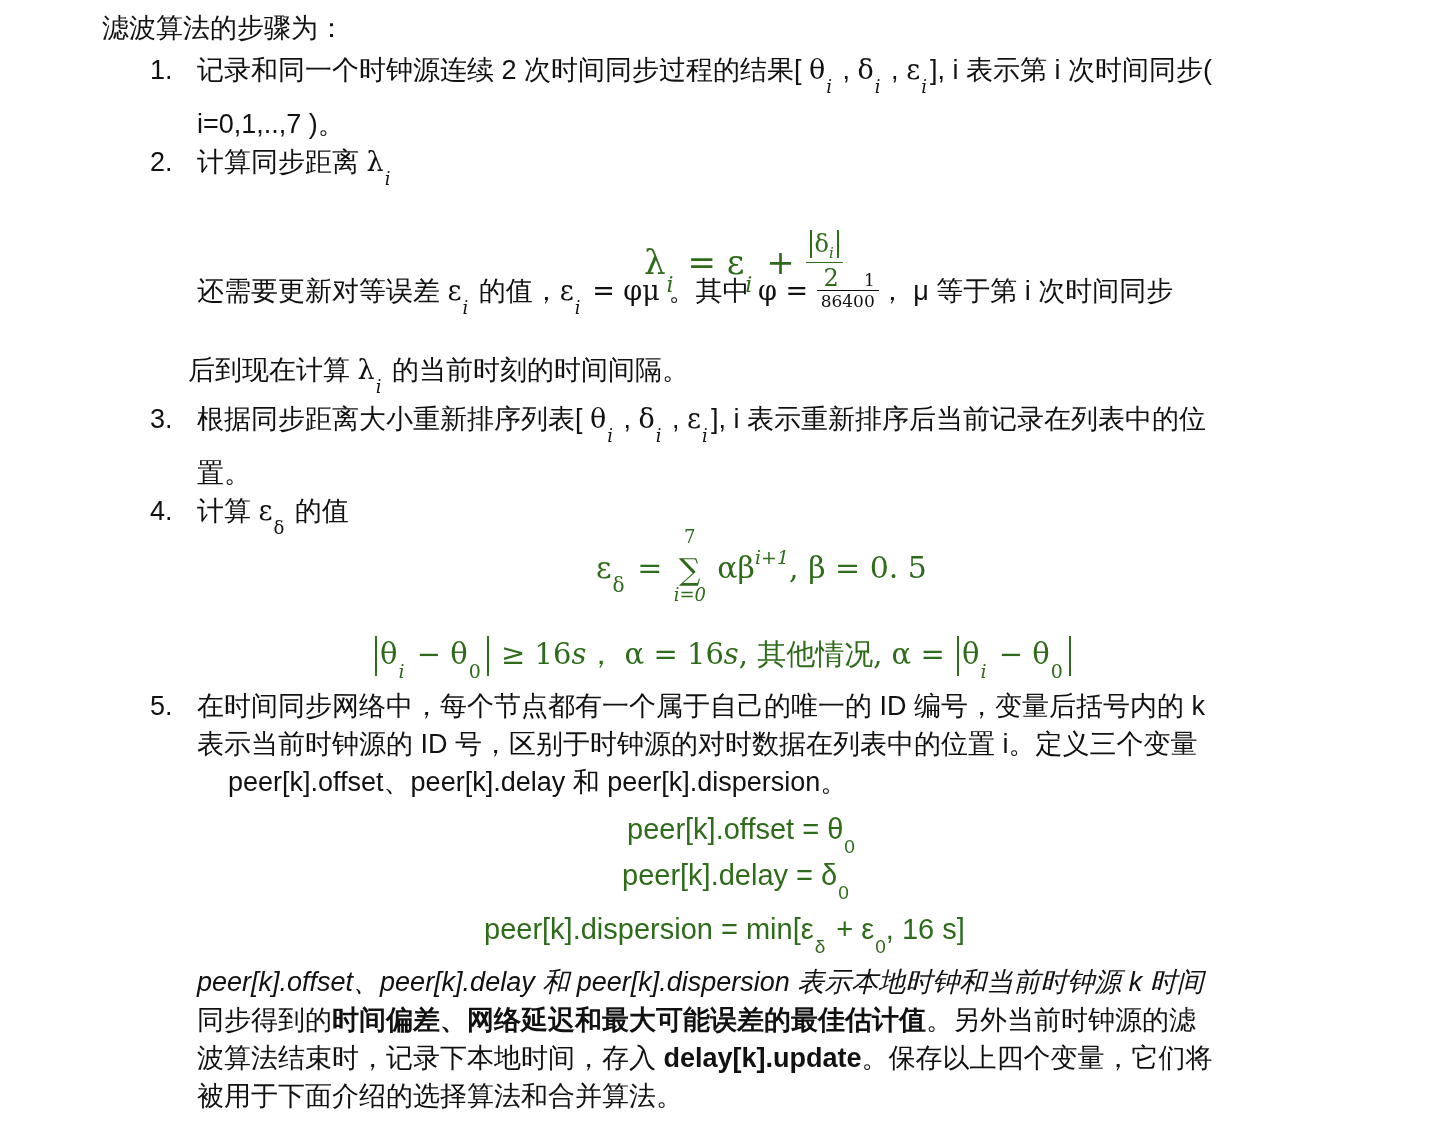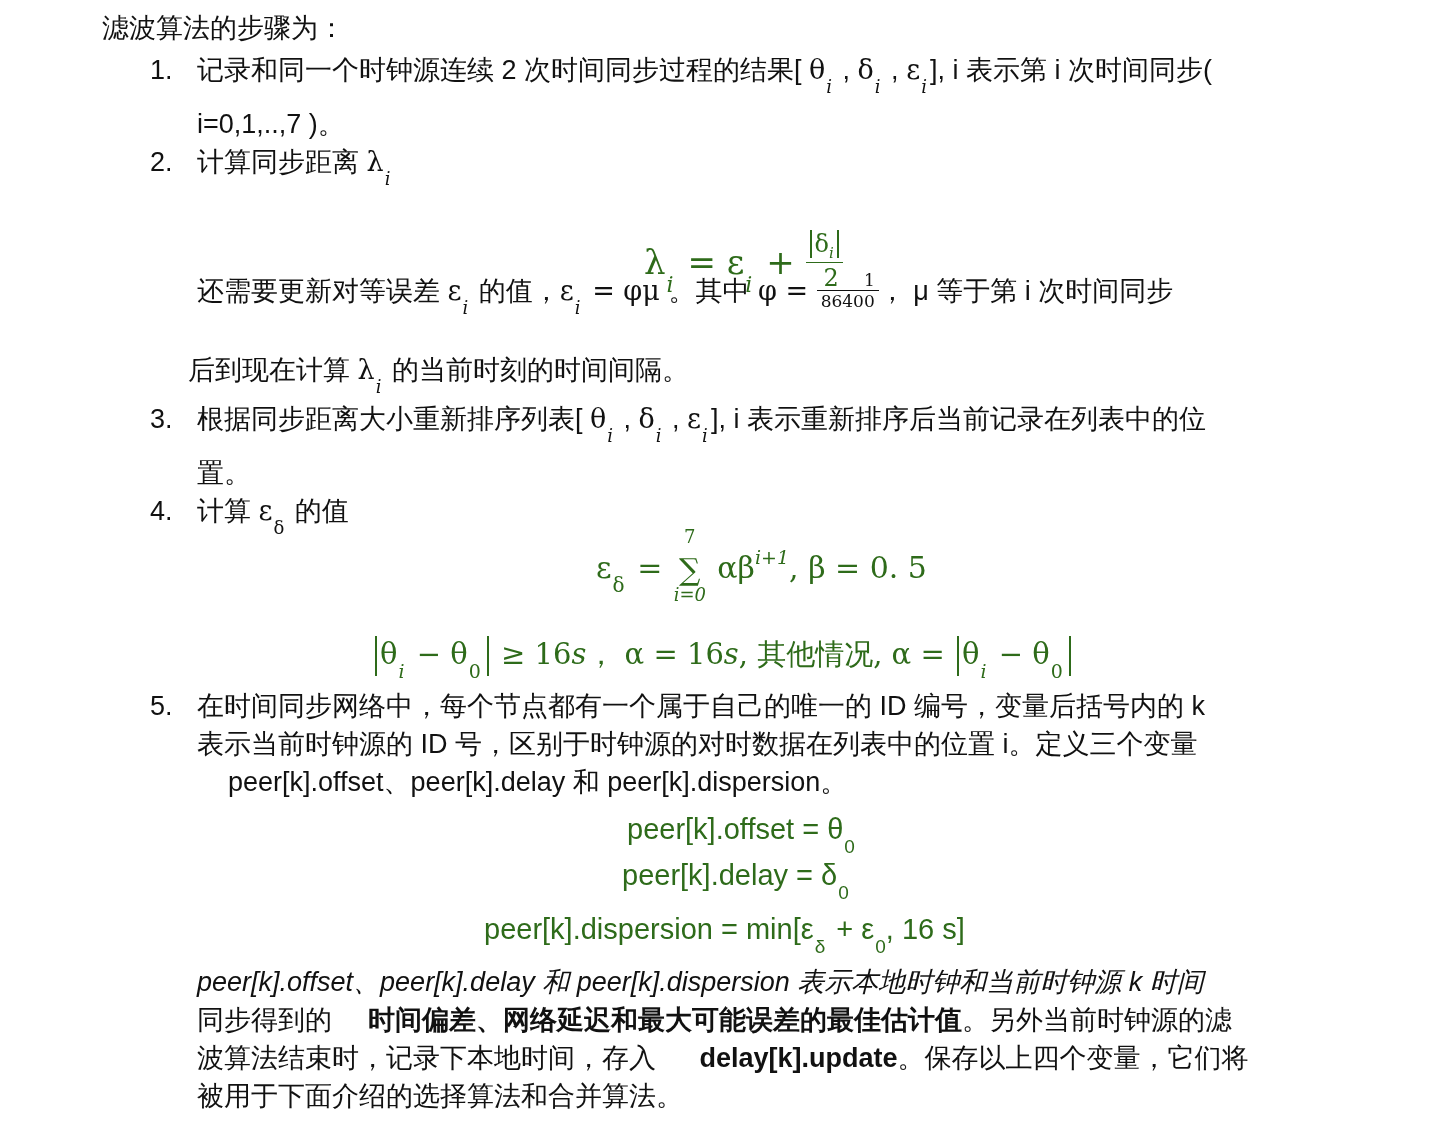--- a/index.html
+++ b/index.html
@@ -10,21 +10,21 @@
   .math { font-family: "DejaVu Serif", "Liberation Serif", serif; }
   .it { font-style: italic; }
   .sub { position: relative; top: 14px; font-size: 18px; font-style: italic; font-family: "DejaVu Serif", serif; margin-left: 1px; margin-right: 3px; }
   .subn { position: relative; top: 14px; font-size: 18px; font-family: "DejaVu Serif", serif; margin-left: 1px; margin-right: 3px; }
   .formula { position: absolute; white-space: nowrap; color: #2e6b1a; font-family: "DejaVu Serif", "Liberation Serif", serif; }
   .frac { display: inline-block; vertical-align: middle; text-align: right; position: relative; }
   .frac .top { display: block; border-bottom: 1.5px solid currentColor; padding: 0 4px; }
   .frac .bot { display: block; padding: 0 4px; }
   .bar { display: inline-block; border-left: 2px solid #2e6b1a; height: 40px; vertical-align: middle; margin: 0 3px; }
   .sumwrap { display: inline-block; position: relative; text-align: center; vertical-align: middle; width: 36px; }
-  .bold { font-weight: bold; margin-left: 36px; }
+  .bold { font-weight: bold; }
   .pformula { position: absolute; white-space: nowrap; color: #2e6b1a; font-size: 29px; line-height: 34px; font-family: "Liberation Sans", sans-serif; }
 </style>
 </head>
 <body>
 
 <div class="line" style="left:102px; top:12px;">滤波算法的步骤为：</div>
 
 <div class="num" style="left:150px; top:54px;">1.</div>
 <div class="line" style="left:197px; top:54px;">
   <span>记录和同一个时钟源连续 2 次时间同步过程的结果[ </span><span class="math">θ</span><span class="sub">i</span><span> , </span><span class="math">δ</span><span class="sub">i</span><span> , </span><span class="math">ε</span><span class="sub">i</span><span>],  i 表示第 i 次时间同步(</span>

